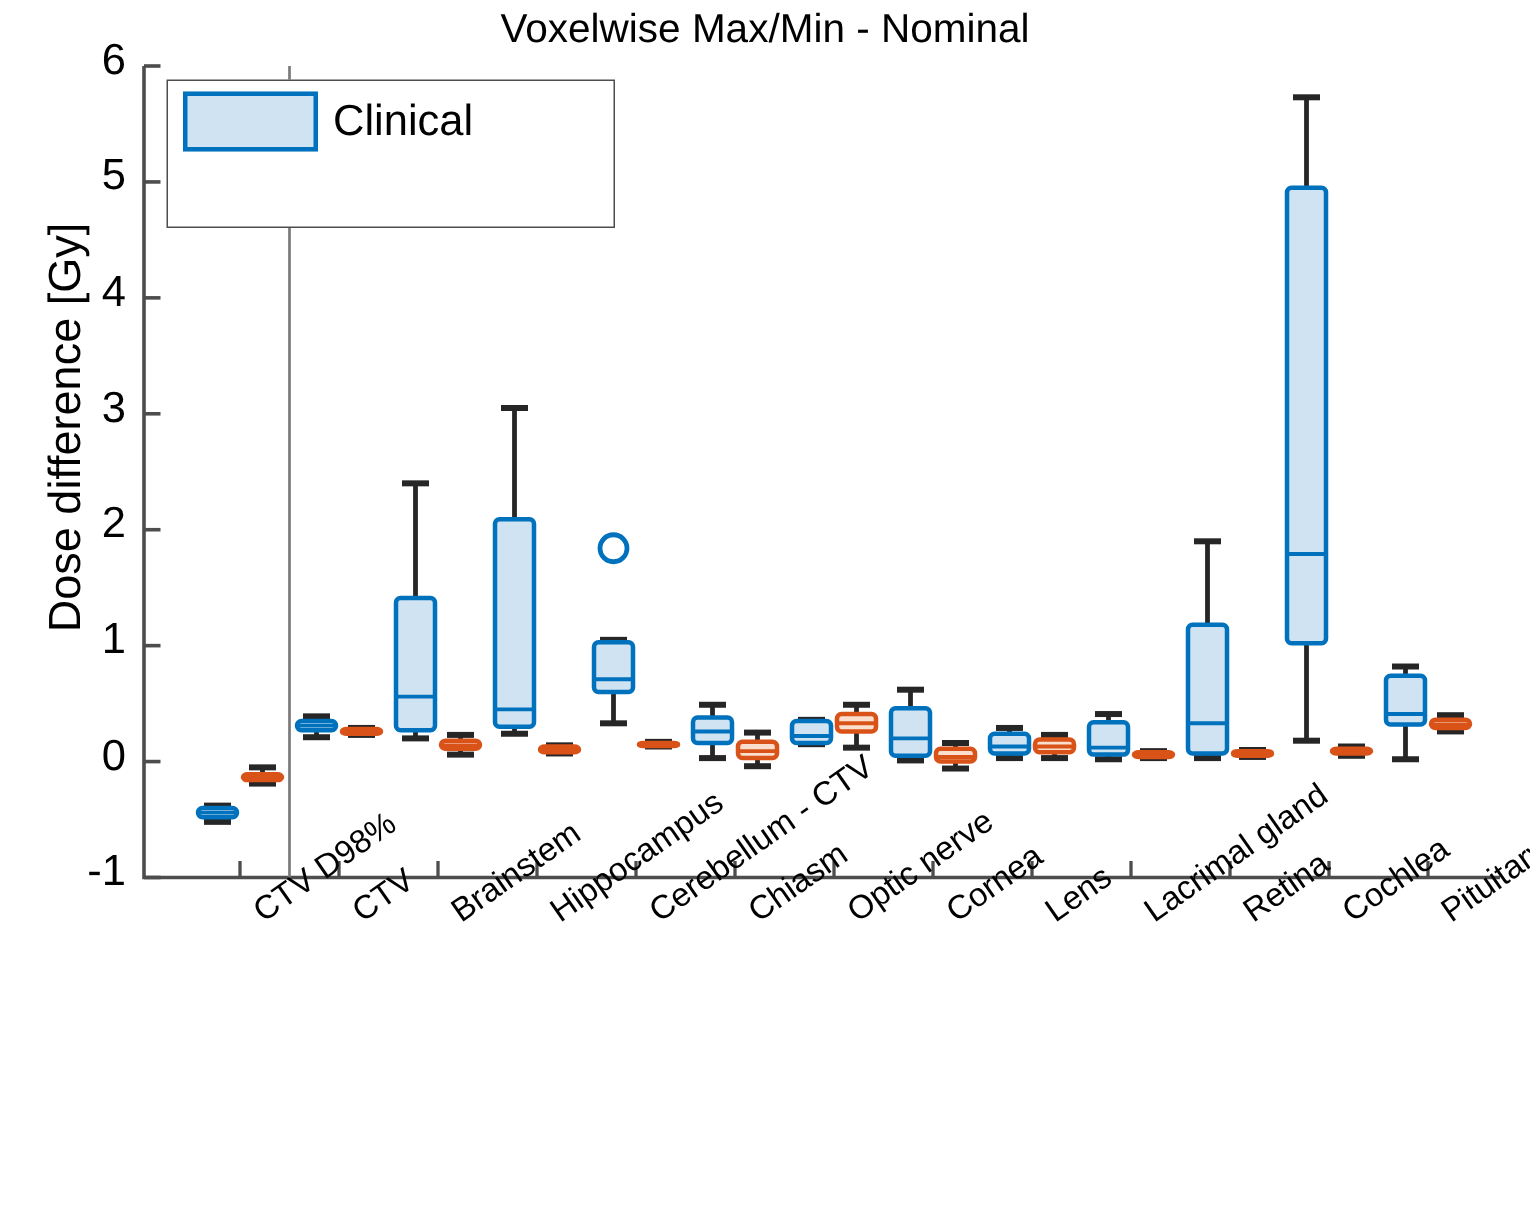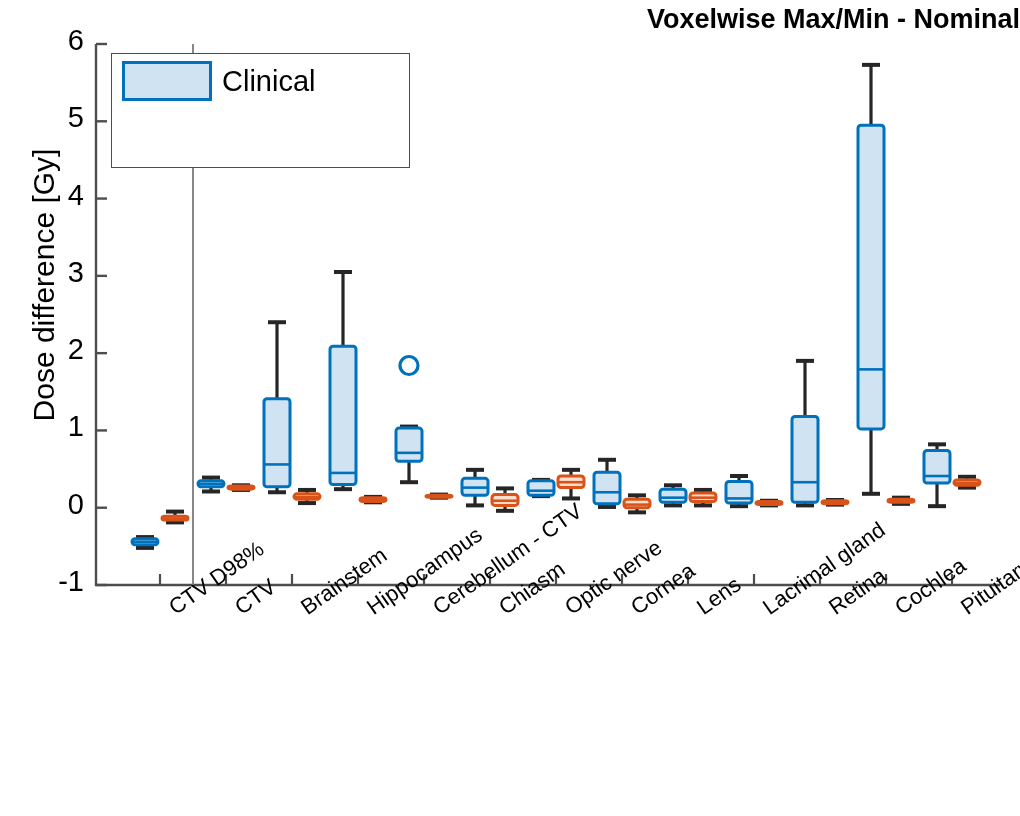--- a/index.html
+++ b/index.html
@@ -2,21 +2,21 @@
 <html><head>
 <meta charset="utf-8">
 <style>
   html,body{margin:0;padding:0;background:#ffffff;}
   body{width:1020px;height:816px;overflow:hidden;
        font-family:"Liberation Sans", sans-serif;color:#000;}
   #root{position:relative;width:1020px;height:816px;}
 
   #chart-title{
     position:absolute;left:0;top:4px;width:1020px;
-    text-align:right;font-size:27px;font-weight:bold;
+    text-align:center;font-size:27px;font-weight:normal;
     letter-spacing:0px;
   }
 
   #ylabel{
     position:absolute;
     left:-236px; top:268px;
     width:560px; text-align:center;
     font-size:30px;
     transform:rotate(-90deg);
     transform-origin:center center;
@@ -31,21 +31,21 @@
   }
 
   .xtick-label{
     position:absolute;font-size:22px;white-space:nowrap;
     transform-origin:left top;
     transform:rotate(-35deg);
   }
 
   #legend-box{
     position:absolute;left:111px;top:53px;
-    width:299px;height:115px;
+    width:299px;height:99px;
     background:#ffffff;border:1.6px solid #4d4d4d;
     box-sizing:border-box;
   }
   .legend-row{
     position:absolute;left:10px;height:42px;
     display:flex;align-items:center;
   }
   .legend-swatch{
     width:90px;height:40px;box-sizing:border-box;
   }

